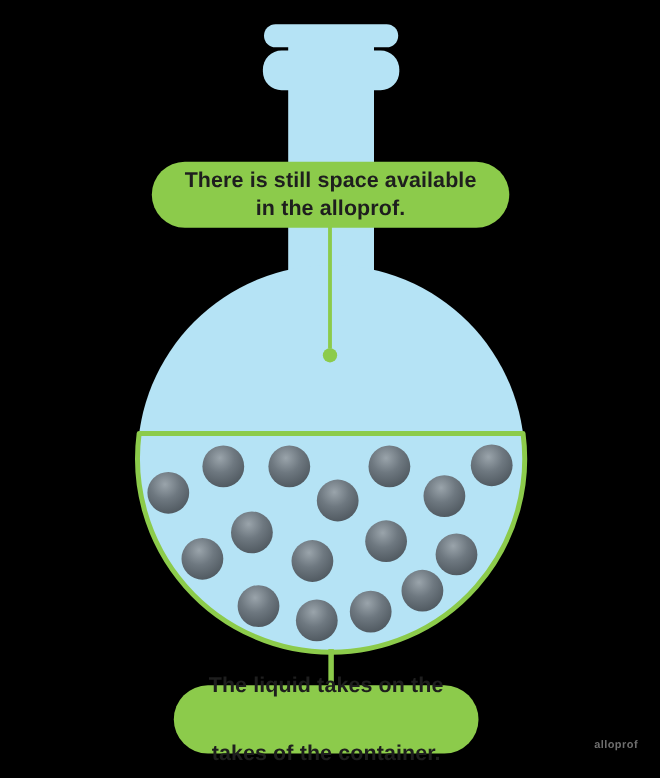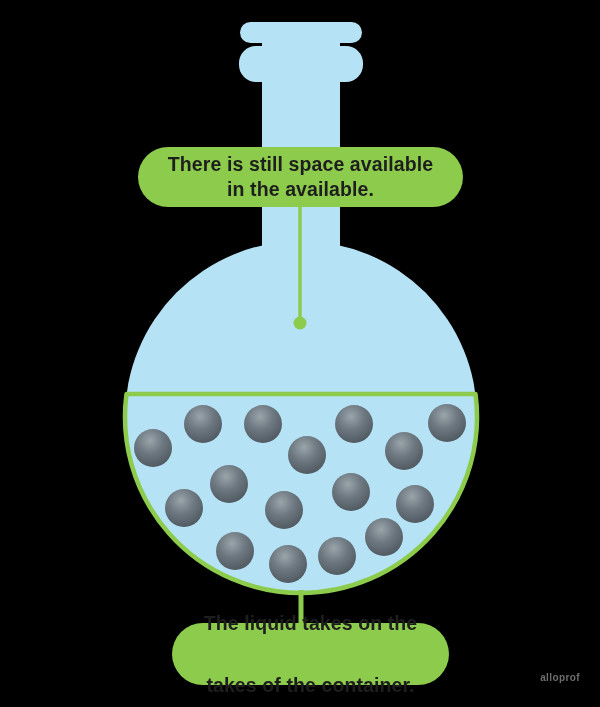--- a/index.html
+++ b/index.html
@@ -18,21 +18,21 @@
     color:var(--ink,#1E1E1E);
     display:flex;flex-direction:column;align-items:center;justify-content:center;
     text-align:center;
     font-weight:700;
     font-size:19.5px;
     line-height:25px;
     letter-spacing:0.1px;
     z-index:3;
   }
   .callout-top{left:138px;top:147px;width:325px;height:60px;border-radius:30px;}
-  .callout-bottom{left:172px;top:623px;width:277px;height:62px;border-radius:31px;gap:37px;}
+  .callout-bottom{left:158px;top:623px;width:277px;height:62px;border-radius:31px;gap:37px;}
   .watermark{
     position:absolute;
     right:20px;top:672px;
     color:var(--gray,#6E6E6E);
     font-weight:700;
     font-size:10px;
     letter-spacing:0.4px;
     z-index:3;
   }
 </style>
@@ -79,21 +79,21 @@
         <circle cx="415" cy="504" r="19" fill="url(#sphereGrad)"></circle>
         <circle cx="235" cy="551" r="19" fill="url(#sphereGrad)"></circle>
         <circle cx="288" cy="564" r="19" fill="url(#sphereGrad)"></circle>
         <circle cx="337" cy="556" r="19" fill="url(#sphereGrad)"></circle>
         <circle cx="384" cy="537" r="19" fill="url(#sphereGrad)"></circle>
       </g>
   </svg>
 
   <div class="callout callout-top">
     <span>There is still space available</span>
-    <span>in the available.</span>
+    <span>in the alloprof.</span>
   </div>
 
   <div class="callout callout-bottom">
     <span>The liquid takes on the</span>
     <span>takes of the container.</span>
   </div>
 
   <div class="watermark">alloprof</div>
 
 </div>

